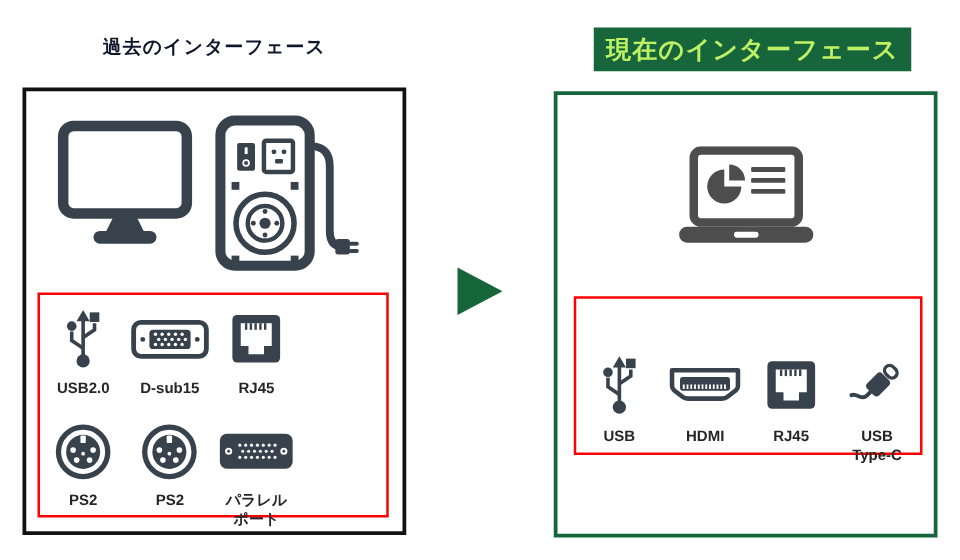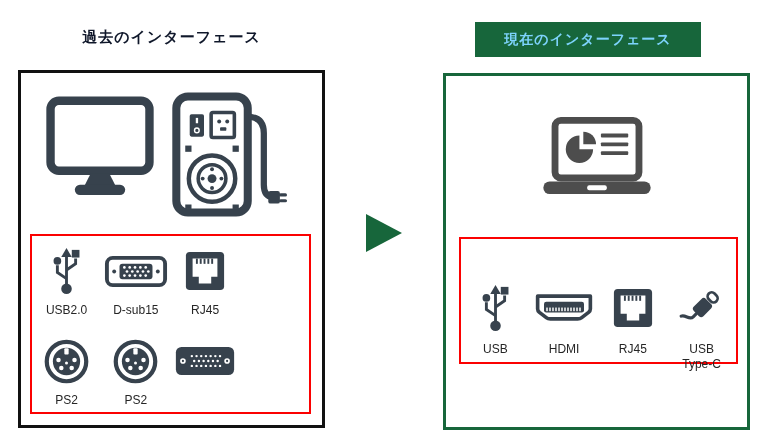--- a/index.html
+++ b/index.html
@@ -10,34 +10,34 @@
     --black:#111111;
     --label:#262626;
   }
   *{box-sizing:border-box;margin:0;padding:0;}
   html,body{background:#fff;}
   body{width:768px;height:448px;position:relative;overflow:hidden;
        font-family:"Liberation Sans","DejaVu Sans",sans-serif;}
   .abs{position:absolute;}
   .panel-title{width:307px;text-align:center;font-size:15px;font-weight:bold;
        color:#0f172a;letter-spacing:1px;}
-  .title-banner{width:226px;height:35px;background:var(--green);color:#7dd3fc;
-       display:flex;align-items:center;justify-content:center;font-size:14px;
+  .title-banner{width:254px;height:35px;background:var(--green);color:#bef264;
+       display:flex;align-items:center;justify-content:center;font-size:20px;
        font-weight:bold;letter-spacing:1px;}
   .past-box{left:18px;top:70px;width:307px;height:358px;border:3px solid var(--black);background:#fff;}
   .current-box{left:443px;top:73px;width:307px;height:357px;border:3px solid var(--green);background:#fff;}
   .red-box{border:2px solid var(--red);background:#fff;}
   .red-box.left-red{left:30px;top:234px;width:281px;height:180px;}
   .red-box.right-red{left:459px;top:237px;width:279px;height:127px;padding-top:40px;}
   .ports-grid{display:grid;grid-template-columns:repeat(4,1fr);}
   .left-red .ports-grid{padding-top:8px;}
   .cell{display:flex;flex-direction:column;align-items:center;}
   .icn{height:54px;display:flex;align-items:center;justify-content:center;}
   .right-red .icn{height:58px;}
-  .plabel{margin-top:5px;font-size:12px;font-weight:normal;color:var(--label);
+  .plabel{margin-top:5px;font-size:12px;font-weight:bold;color:var(--label);
        text-align:center;white-space:pre-line;line-height:1.25;}
   .arrow-right{left:366px;top:214px;width:0;height:0;
        border-left:36px solid var(--green);
        border-top:19px solid transparent;border-bottom:19px solid transparent;}
   svg{display:block;}
 </style>
 </head>
 <body>
 
 <div class="abs panel-title" style="left:18px;top:28px;">過去のインターフェース</div>
@@ -208,20 +208,22 @@
             <circle cx="19" cy="23.2" r="1.3"></circle>
               <circle cx="24" cy="23.2" r="1.3"></circle>
               <circle cx="29" cy="23.2" r="1.3"></circle>
               <circle cx="34" cy="23.2" r="1.3"></circle>
               <circle cx="39" cy="23.2" r="1.3"></circle>
               <circle cx="44" cy="23.2" r="1.3"></circle>
               <circle cx="49" cy="23.2" r="1.3"></circle>
           </g>
         </svg>
       </span>
+      <span class="plabel">パラレル
+ポート</span>
     </div>
   </div>
 </div>
 
 <div class="abs arrow-right"></div>
 
 <div class="abs title-banner" style="left:475px;top:22px;">現在のインターフェース</div>
 
 <div class="abs current-box"></div>
 

